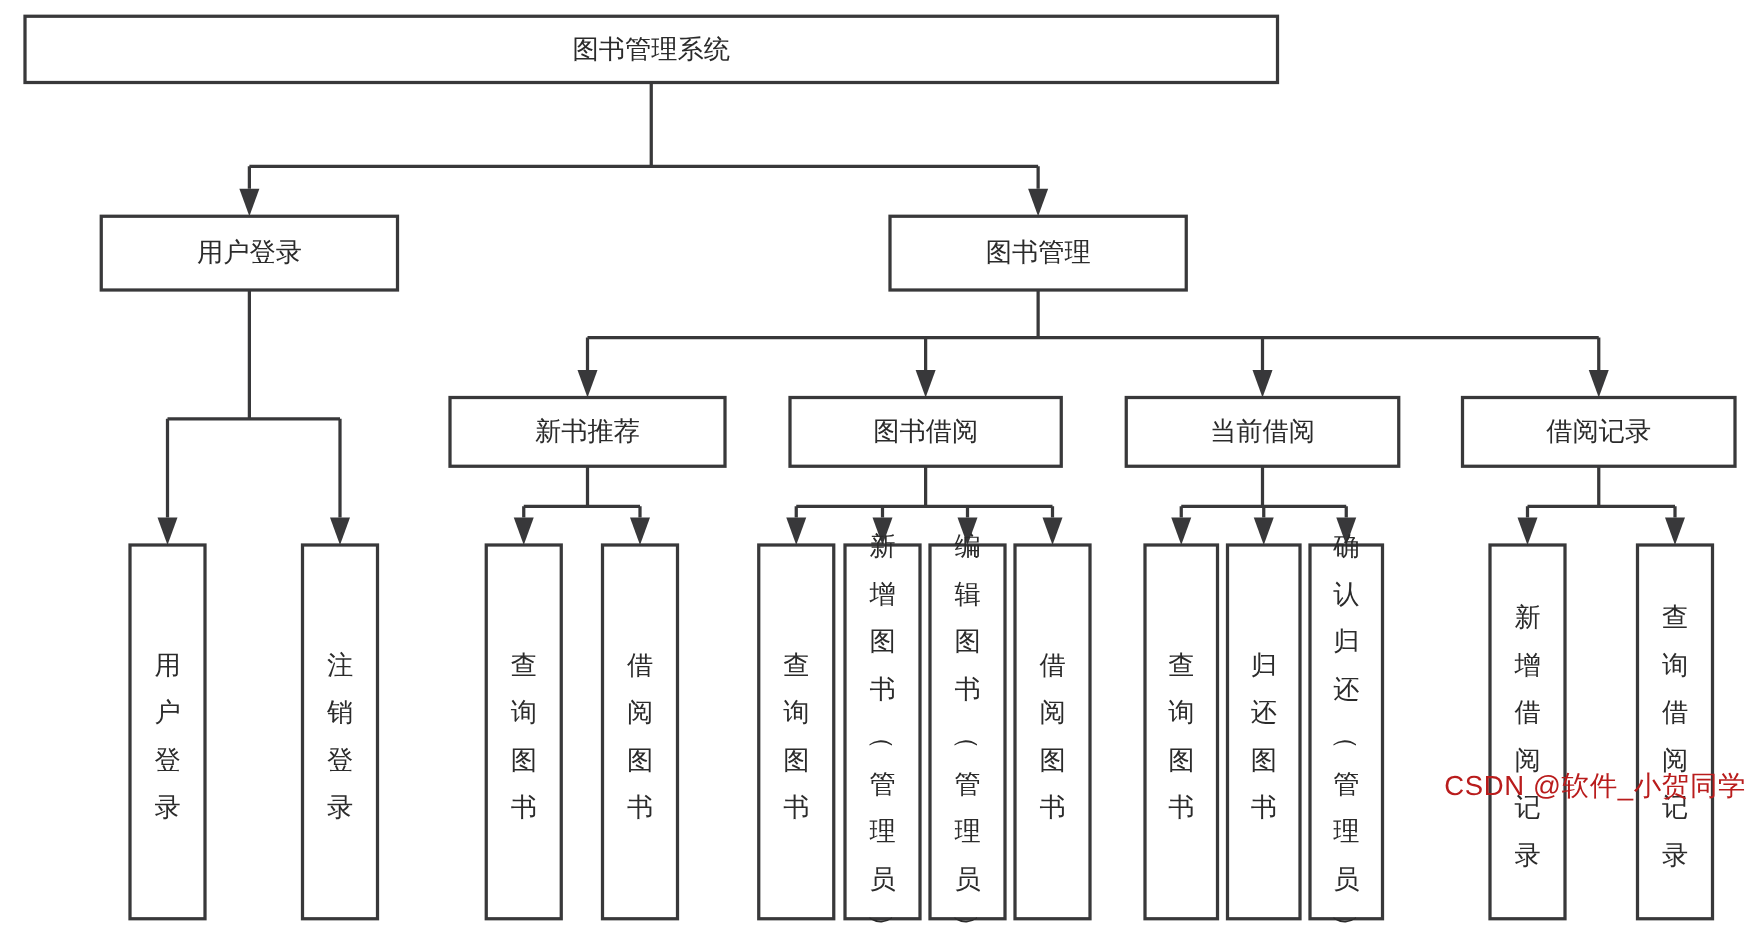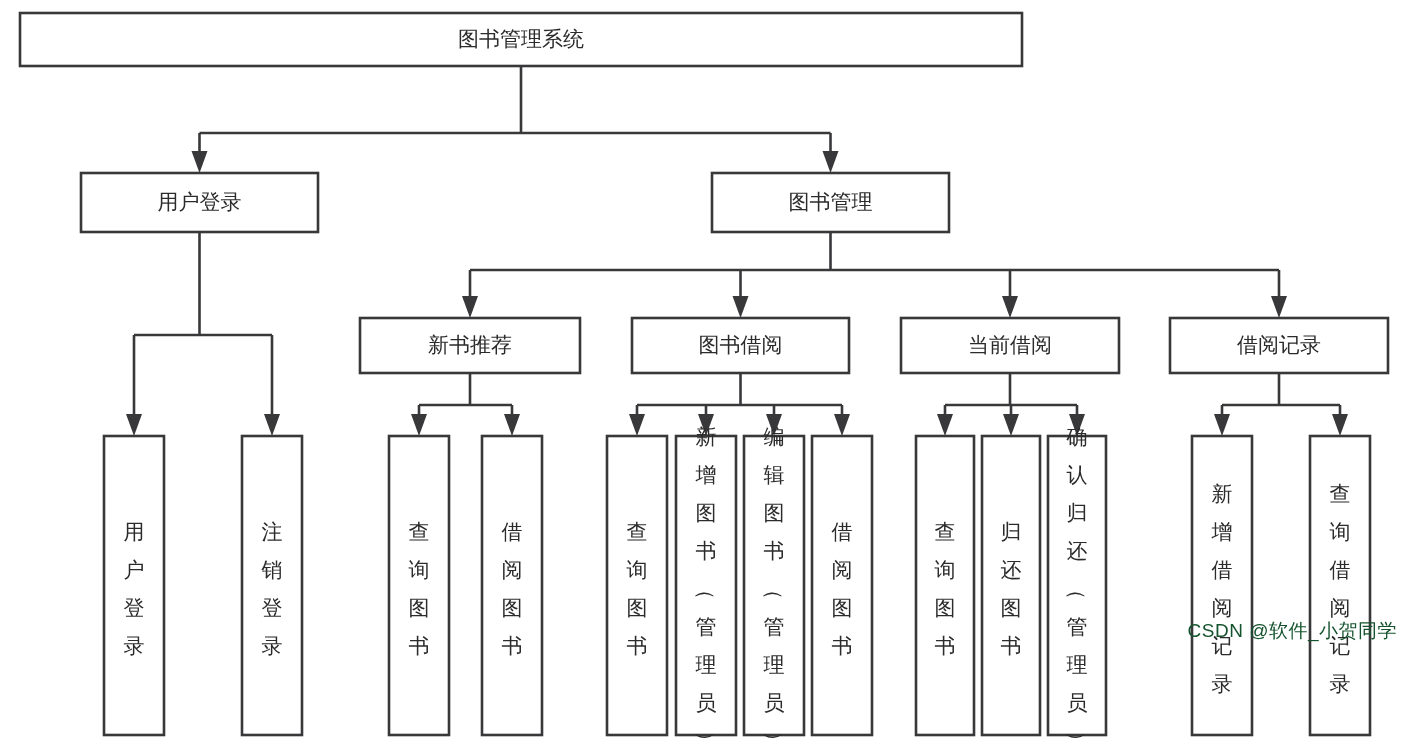--- a/index.html
+++ b/index.html
@@ -54,22 +54,22 @@
     font-family: "Liberation Sans", "DejaVu Sans", sans-serif;
     font-size: 21px;
     fill: #2b2b2b;
     text-anchor: middle;
   }
   .watermark-text {
     position: absolute;
     right: 8px;
     bottom: 4px;
     font-family: "Liberation Sans", "DejaVu Sans", sans-serif;
-    font-size: 19px;
-    color: #14532d;
+    font-size: 22px;
+    color: #b91c1c;
     letter-spacing: 0.5px;
     white-space: nowrap;
     user-select: none;
   }
 </style>
 </head>
 <body>
 
 <div id="diagram-root">
   <svg class="diagram-canvas" viewBox="0 0 1405 747">

